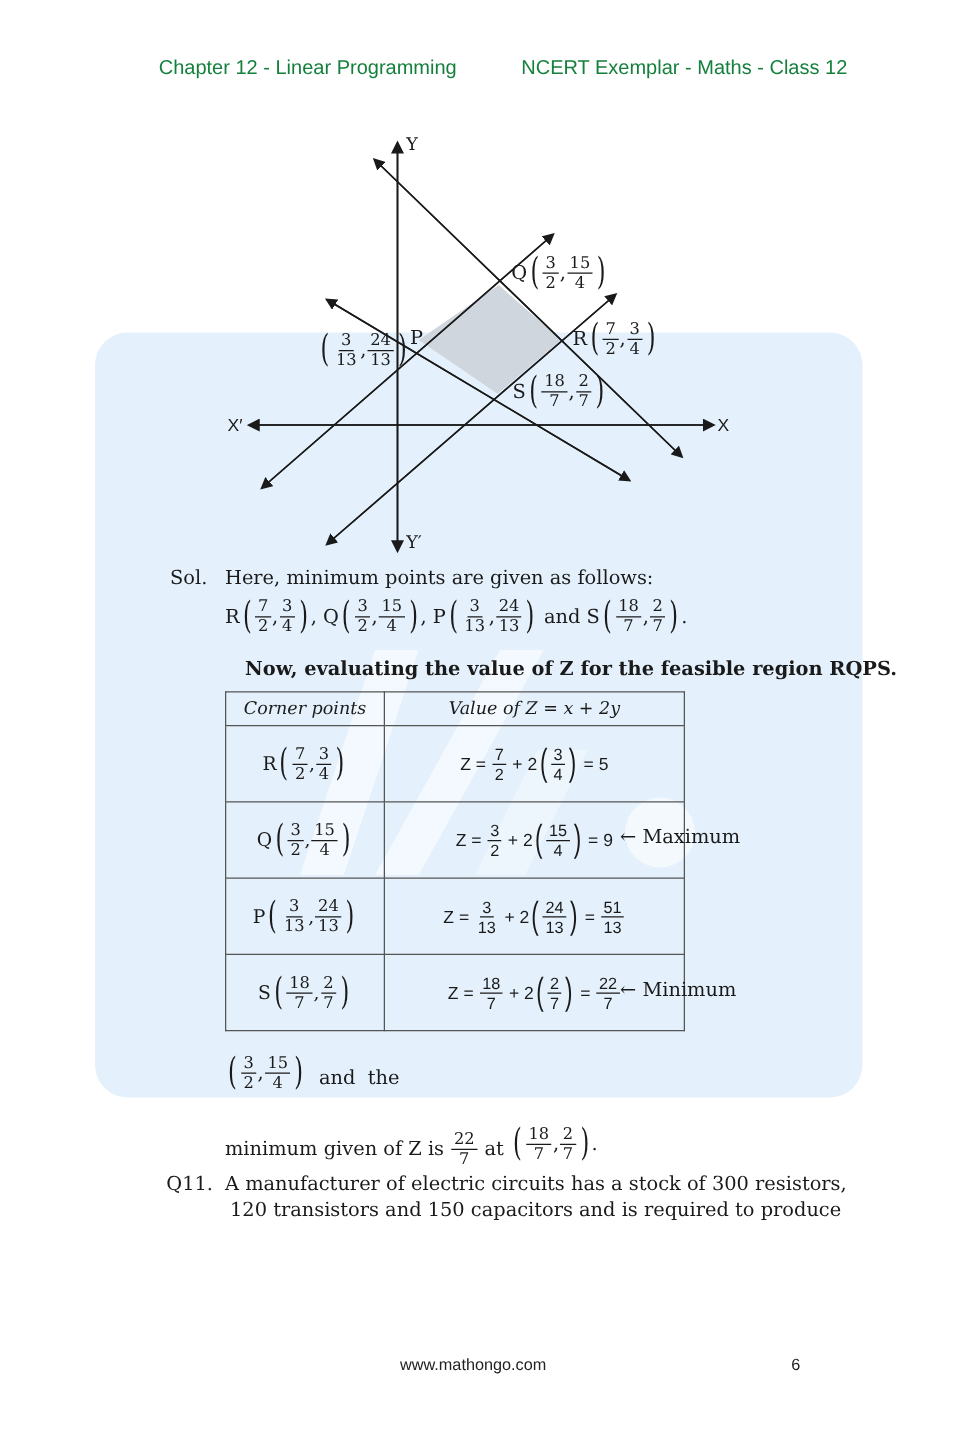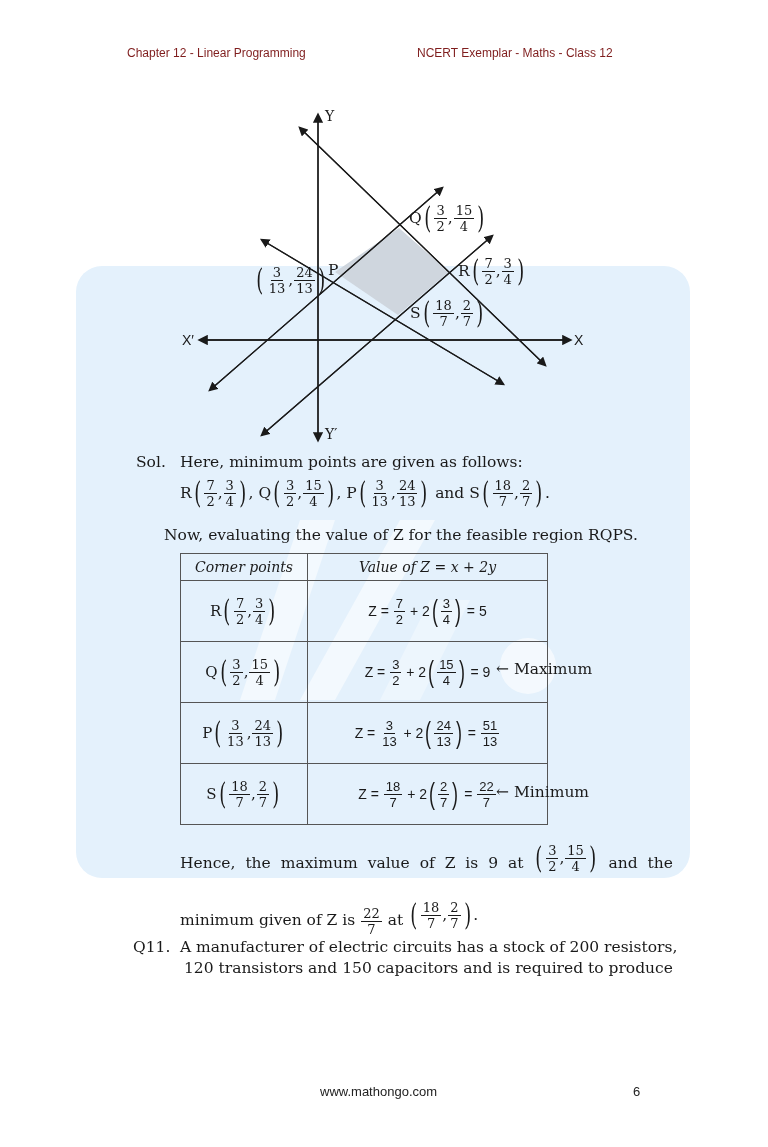--- a/index.html
+++ b/index.html
@@ -1,21 +1,21 @@
 <!DOCTYPE html>
 <html><head>
 <meta charset="utf-8">
 <style>
   html, body { margin:0; padding:0; }
   body {
     width:768px; height:1147px; position:relative; overflow:hidden;
     background:#ffffff; color:#1a1a1a;
     font-family:"DejaVu Serif", "Liberation Serif", serif;
   }
-  .hdr { position:absolute; top:46px; font-family:"Liberation Sans", sans-serif; font-size:12px; color:#7f1d1d; }
+  .hdr { position:absolute; top:46px; font-family:"Liberation Sans", sans-serif; font-size:16px; color:#15803d; }
   .hdr-left { left:127px; }
   .hdr-right { left:417px; }
   .ftr { position:absolute; top:1084px; font-family:"Liberation Sans", sans-serif; font-size:13px; color:#222; }
   .ftr-url { left:320px; }
   .ftr-page { left:633px; }
 
   .bluebox {
     position:absolute; left:76px; top:266px; width:614px; height:612px;
     background:#e4f1fc; border-radius:26px;
   }
@@ -160,21 +160,21 @@
   <span>and</span>
   <span class="pt"><span>S</span><span class="paren">(</span><span class="frac">
         <span class="n">18</span>
         <span class="d">7</span>
       </span>,<span class="frac">
         <span class="n">2</span>
         <span class="d">7</span>
       </span><span class="paren">)</span>.</span>
 </div>
 
-<div class="txt" style="left:164px;top:525px;">Now, evaluating the value of Z for the feasible region RQPS.</div>
+<div class="txt" style="left:196px;top:525px;font-weight:bold;">Now, evaluating the value of Z for the feasible region RQPS.</div>
 
 <table class="zt">
   <tbody>
       <tr>
     <th>Corner points</th>
     <th>Value of Z = x + 2y</th>
   </tr>
   <tr>
     <td class="c1"><span class="pt"><span>R</span><span class="paren">(</span><span class="frac">
               <span class="n">7</span>
@@ -245,21 +245,20 @@
               <span class="d">7</span>
             </span></span></td>
   </tr>
 </tbody>
   </table>
 
 <div class="note" style="top:660px;">← Maximum</div>
 <div class="note" style="top:783px;">← Minimum</div>
 
 <div class="txt" style="left:180px;top:843px;word-spacing:5px;">
-  <span>Hence, the maximum value of Z is 9 at</span>
   <span class="pt"><span class="paren">(</span><span class="frac">
         <span class="n">3</span>
         <span class="d">2</span>
       </span>,<span class="frac">
         <span class="n">15</span>
         <span class="d">4</span>
       </span><span class="paren">)</span></span>
   <span>and the</span>
 </div>
 <div class="txt" style="left:180px;top:900px;">
@@ -272,17 +271,17 @@
   <span class="pt"><span class="paren">(</span><span class="frac">
         <span class="n">18</span>
         <span class="d">7</span>
       </span>,<span class="frac">
         <span class="n">2</span>
         <span class="d">7</span>
       </span><span class="paren">)</span>.</span>
 </div>
 
 <div class="txt bold" style="left:133px;top:937px;">Q11.</div>
-<div class="txt" style="left:180px;top:937px;">A manufacturer of electric circuits has a stock of 200 resistors,</div>
+<div class="txt" style="left:180px;top:937px;">A manufacturer of electric circuits has a stock of 300 resistors,</div>
 <div class="txt" style="left:184px;top:958px;">120 transistors and 150 capacitors and is required to produce</div>
 
 <div class="ftr ftr-url">www.mathongo.com</div>
 <div class="ftr ftr-page">6</div>
 
 </body></html>

